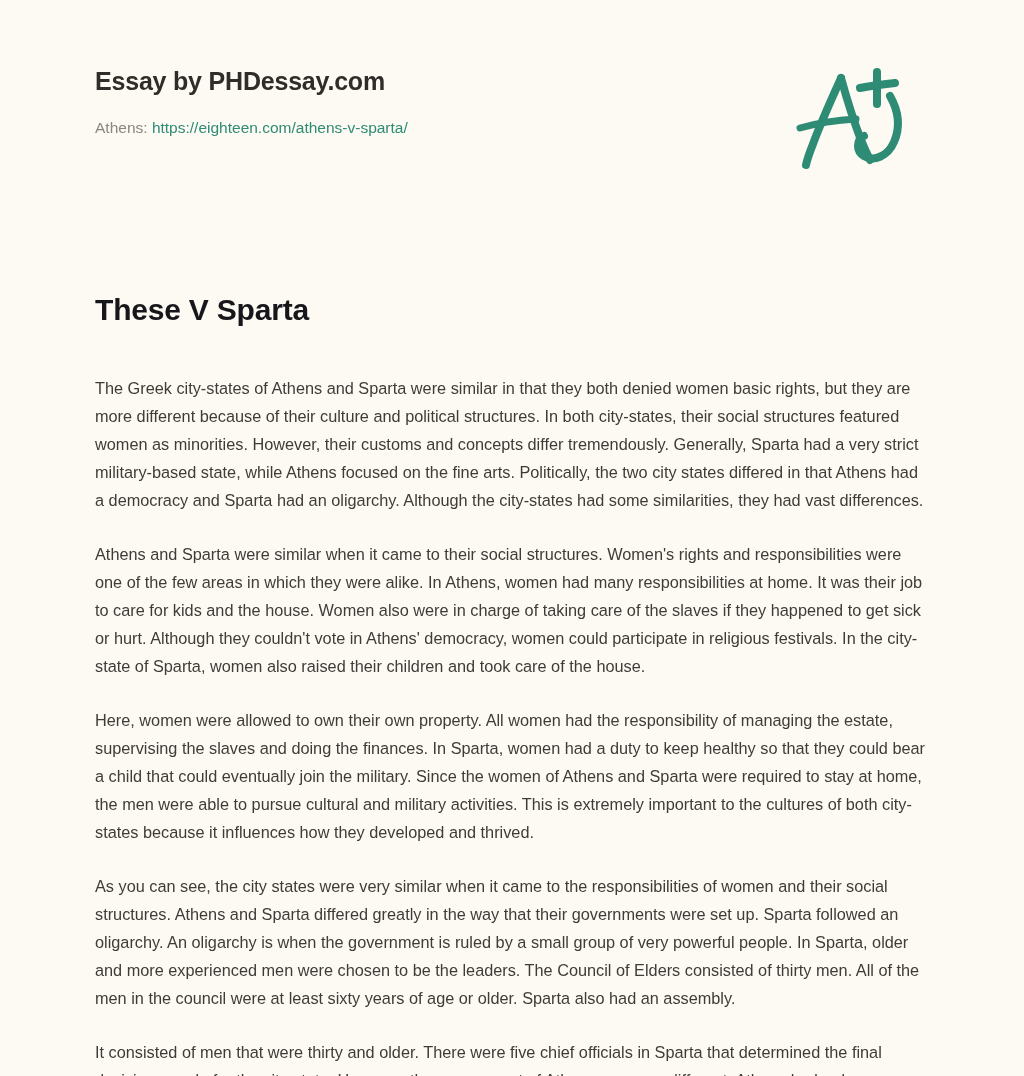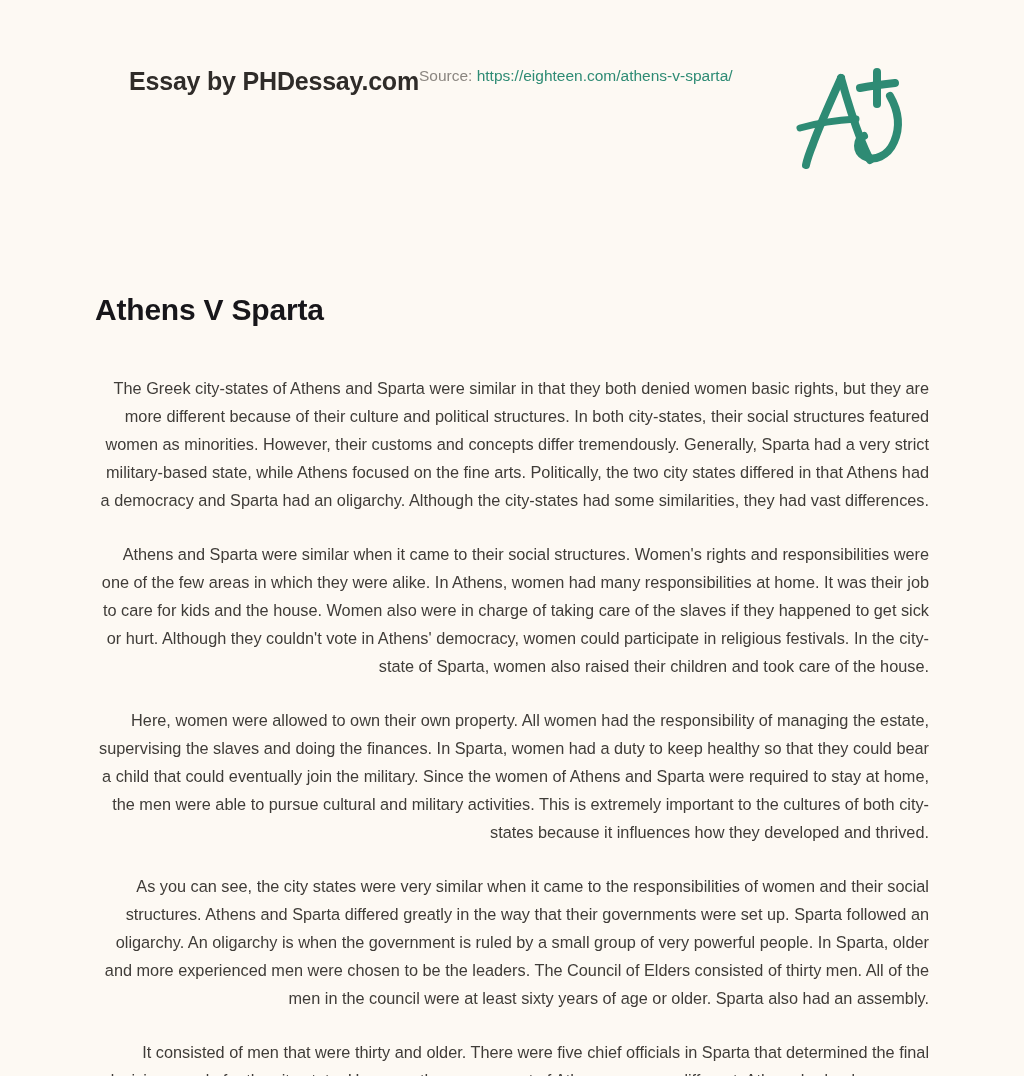--- a/index.html
+++ b/index.html
@@ -27,23 +27,22 @@
   
   .header {
     display: flex;
     align-items: flex-start;
     justify-content: space-between;
     padding: 62px 62px 0 95px;
   }
 
   .header-left {
     display: flex;
-    flex-direction: row;
+    flex-direction: column;
     padding-top: 4px;
-    margin-left: 34px;
   }
 
   .brand-title {
     font-size: 25px;
     font-weight: bold;
     color: #2f2c29;
     letter-spacing: -0.2px;
     line-height: 1.2;
     margin: 0 0 22px 0;
   }
@@ -91,37 +90,37 @@
 
   .article-body {
     margin-top: 46px;
   }
 
   .para {
     font-size: 16.3px;
     line-height: 1.72;
     color: #3f3c38;
     margin: 0 0 26px 0;
-    text-align: right;
+    text-align: left;
     max-width: 838px;
   }
   .para:last-child { margin-bottom: 0; }
 </style>
 </head>
 <body>
 
 <div class="page">
 
   <div class="header">
 
     <div class="header-left">
       <div class="brand-title">Essay by PHDessay.com</div>
 
       <div class="source-line">
-        <span class="source-label">Source:</span>
+        <span class="source-label">Athens:</span>
         <a class="source-link" href="#">https://eighteen.com/athens-v-sparta/</a>
       </div>
     </div>
 
     <div class="logo-wrap">
       <svg class="logo-svg" width="120" height="108" viewBox="0 0 120 108">
         <g fill="none" stroke="#2e8b74" stroke-linecap="round" stroke-linejoin="round">
 
           <path d="M47 12 C40 28, 27 56, 19 78 C15 88, 13 94, 12 99" stroke-width="8"></path>
 
@@ -135,21 +134,21 @@
 
           <path d="M96 30 C104 44, 107 60, 100 76 C94 90, 80 96, 70 90 C62 85, 62 74, 70 70" stroke-width="8"></path>
         </g>
       </svg>
     </div>
 
   </div>
 
   <div class="article">
 
-    <h1 class="article-title">Athens V Sparta</h1>
+    <h1 class="article-title">These V Sparta</h1>
 
     <div class="article-body">
       <p class="para">The Greek city-states of Athens and Sparta were similar in that they both denied women basic rights, but they are more different because of their culture and political structures. In both city-states, their social structures featured women as minorities. However, their customs and concepts differ tremendously. Generally, Sparta had a very strict military-based state, while Athens focused on the fine arts. Politically, the two city states differed in that Athens had a democracy and Sparta had an oligarchy. Although the city-states had some similarities, they had vast differences.</p>
       <p class="para">Athens and Sparta were similar when it came to their social structures. Women's rights and responsibilities were one of the few areas in which they were alike. In Athens, women had many responsibilities at home. It was their job to care for kids and the house. Women also were in charge of taking care of the slaves if they happened to get sick or hurt. Although they couldn't vote in Athens' democracy, women could participate in religious festivals. In the city-state of Sparta, women also raised their children and took care of the house.</p>
       <p class="para">Here, women were allowed to own their own property. All women had the responsibility of managing the estate, supervising the slaves and doing the finances. In Sparta, women had a duty to keep healthy so that they could bear a child that could eventually join the military. Since the women of Athens and Sparta were required to stay at home, the men were able to pursue cultural and military activities. This is extremely important to the cultures of both city-states because it influences how they developed and thrived.</p>
       <p class="para">As you can see, the city states were very similar when it came to the responsibilities of women and their social structures. Athens and Sparta differed greatly in the way that their governments were set up. Sparta followed an oligarchy. An oligarchy is when the government is ruled by a small group of very powerful people. In Sparta, older and more experienced men were chosen to be the leaders. The Council of Elders consisted of thirty men. All of the men in the council were at least sixty years of age or older. Sparta also had an assembly.</p>
       <p class="para">It consisted of men that were thirty and older. There were five chief officials in Sparta that determined the final decisions made for the city-state. However, the government of Athens was very different. Athens had a democracy. This meant that the government was ruled by the people. They also had an assembly, but theirs consisted of free men that were eighteen years or older. In the democracy, all citizens could vote. Women were not included in the voting process. Athens had a council of five hundred men. These men proposed all of the laws.</p>
 
     </div>
 

